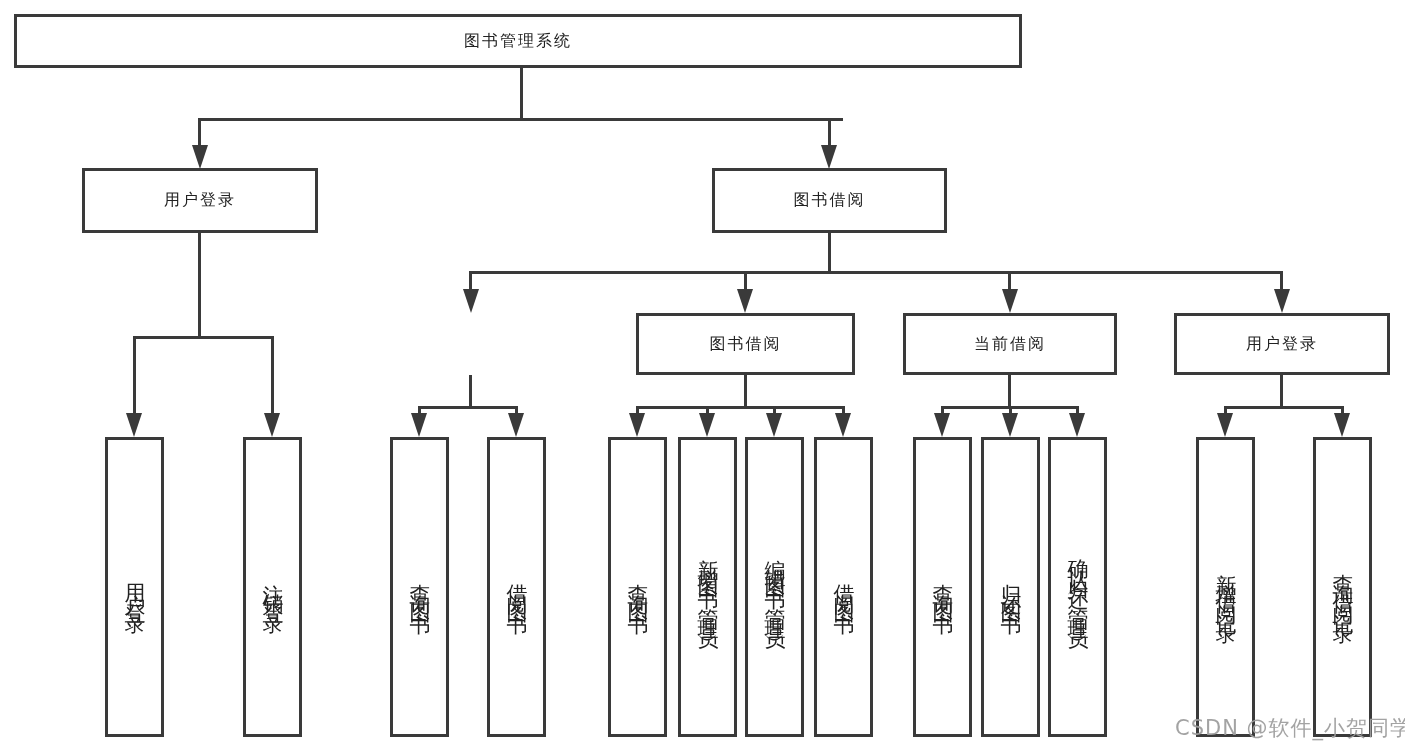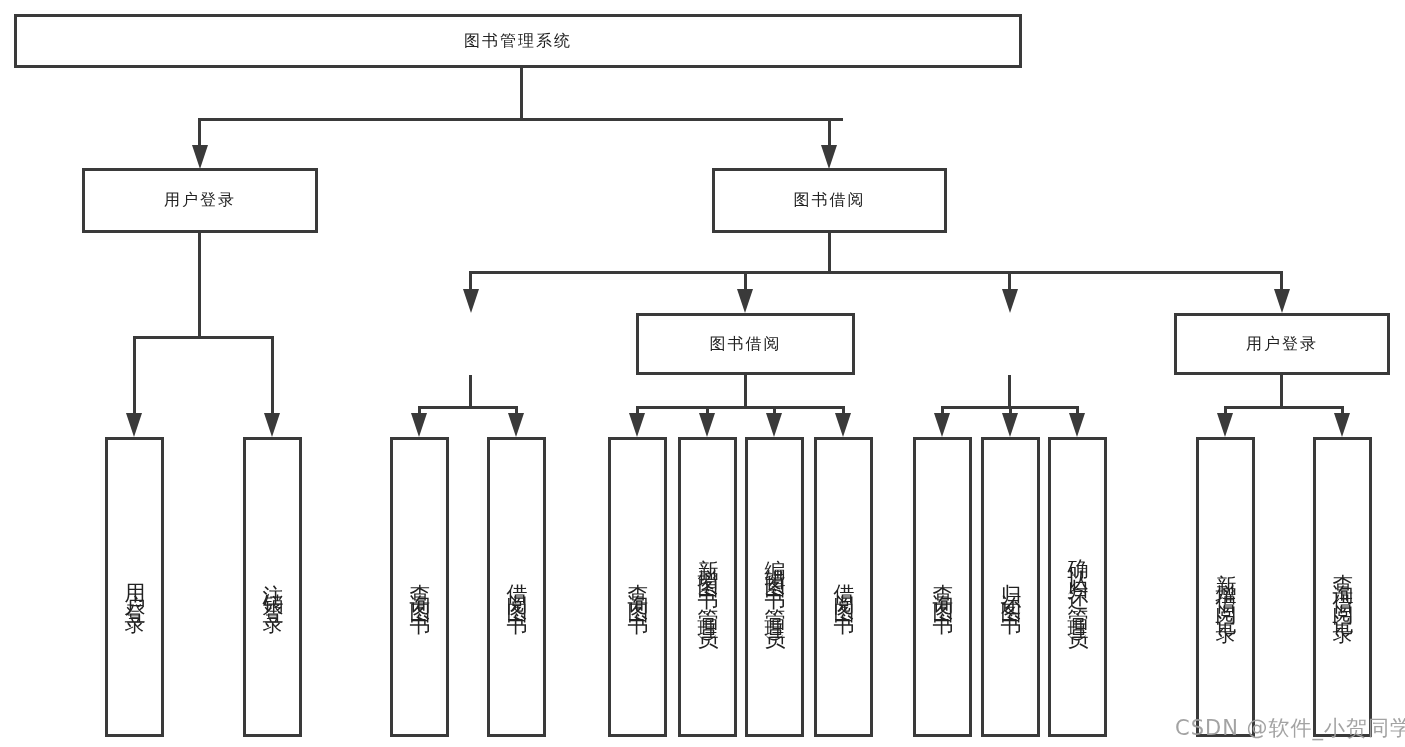--- a/index.html
+++ b/index.html
@@ -66,20 +66,23 @@
 
   <div class="box" style="left:82px;top:168px;width:236px;height:65px;">
     <span class="hlabel">用户登录</span>
   </div>
   <div class="box" style="left:712px;top:168px;width:235px;height:65px;">
     <span class="hlabel">图书借阅</span>
   </div>
 
   <div class="box" style="left:636px;top:313px;width:219px;height:62px;">
     <span class="hlabel">图书借阅</span>
+  </div>
+  <div class="box" style="left:903px;top:313px;width:214px;height:62px;">
+    <span class="hlabel">当前借阅</span>
   </div>
   <div class="box" style="left:1174px;top:313px;width:216px;height:62px;">
     <span class="hlabel">用户登录</span>
   </div>
 
   <div class="box" style="left:105px;top:437px;width:59px;height:300px;">
     <span class="vlabel">用户登录</span>
   </div>
   <div class="box" style="left:243px;top:437px;width:59px;height:300px;">
     <span class="vlabel">注销登录</span>

